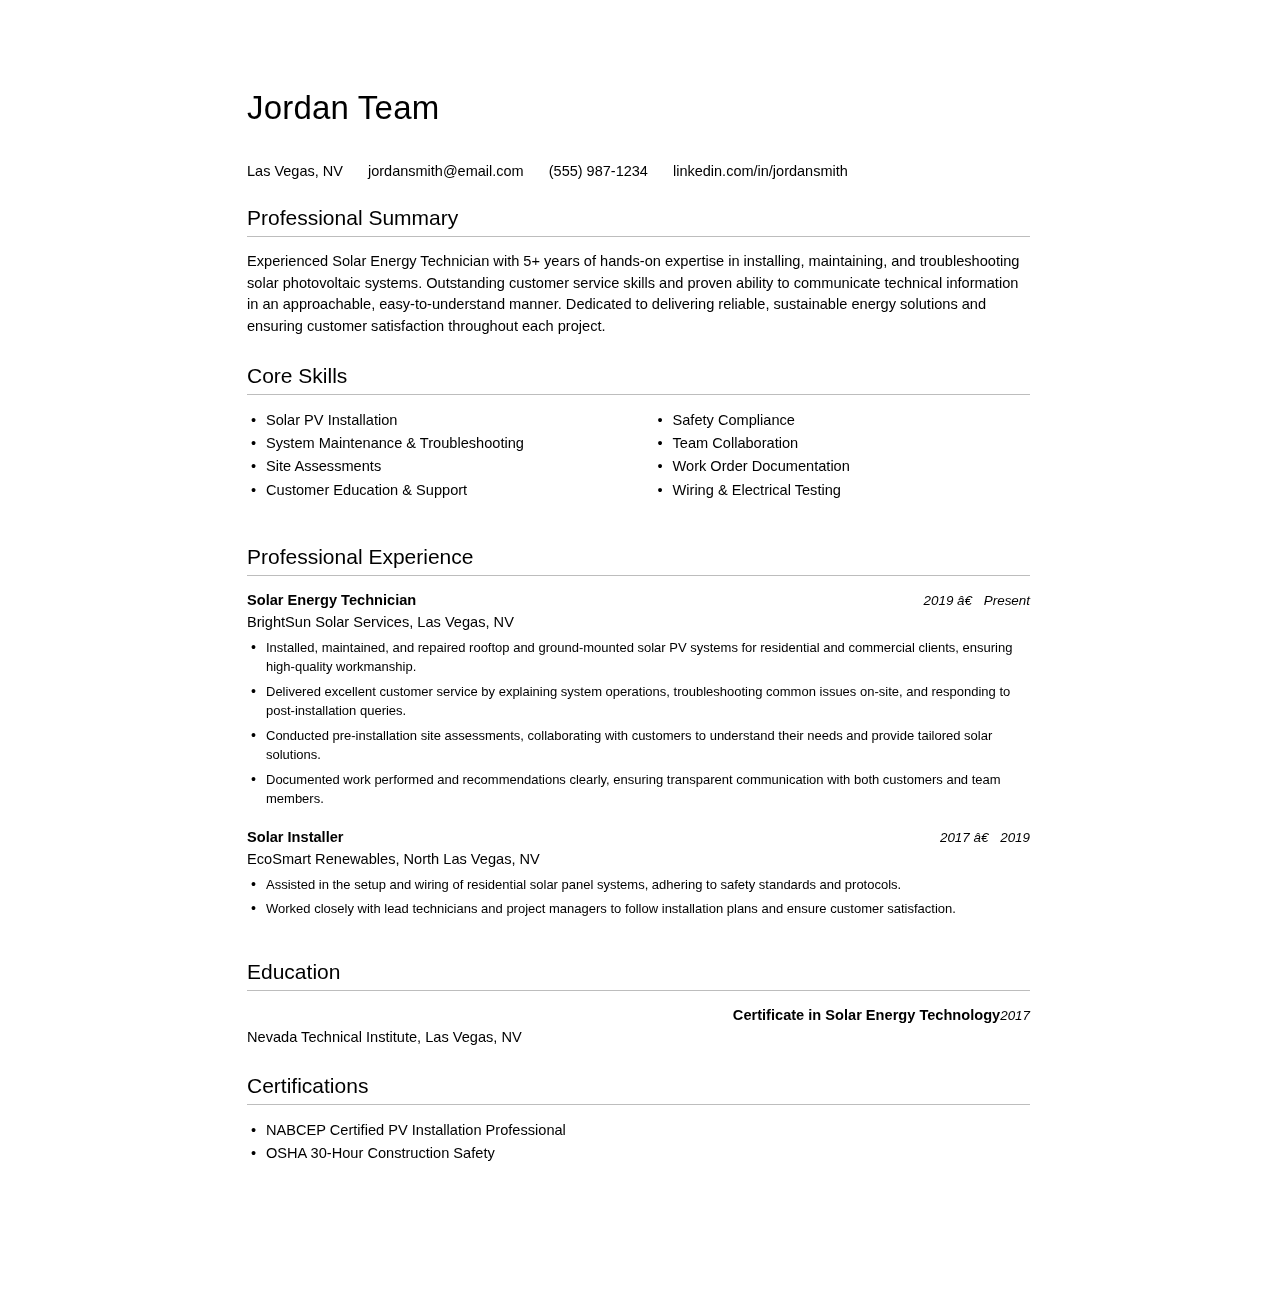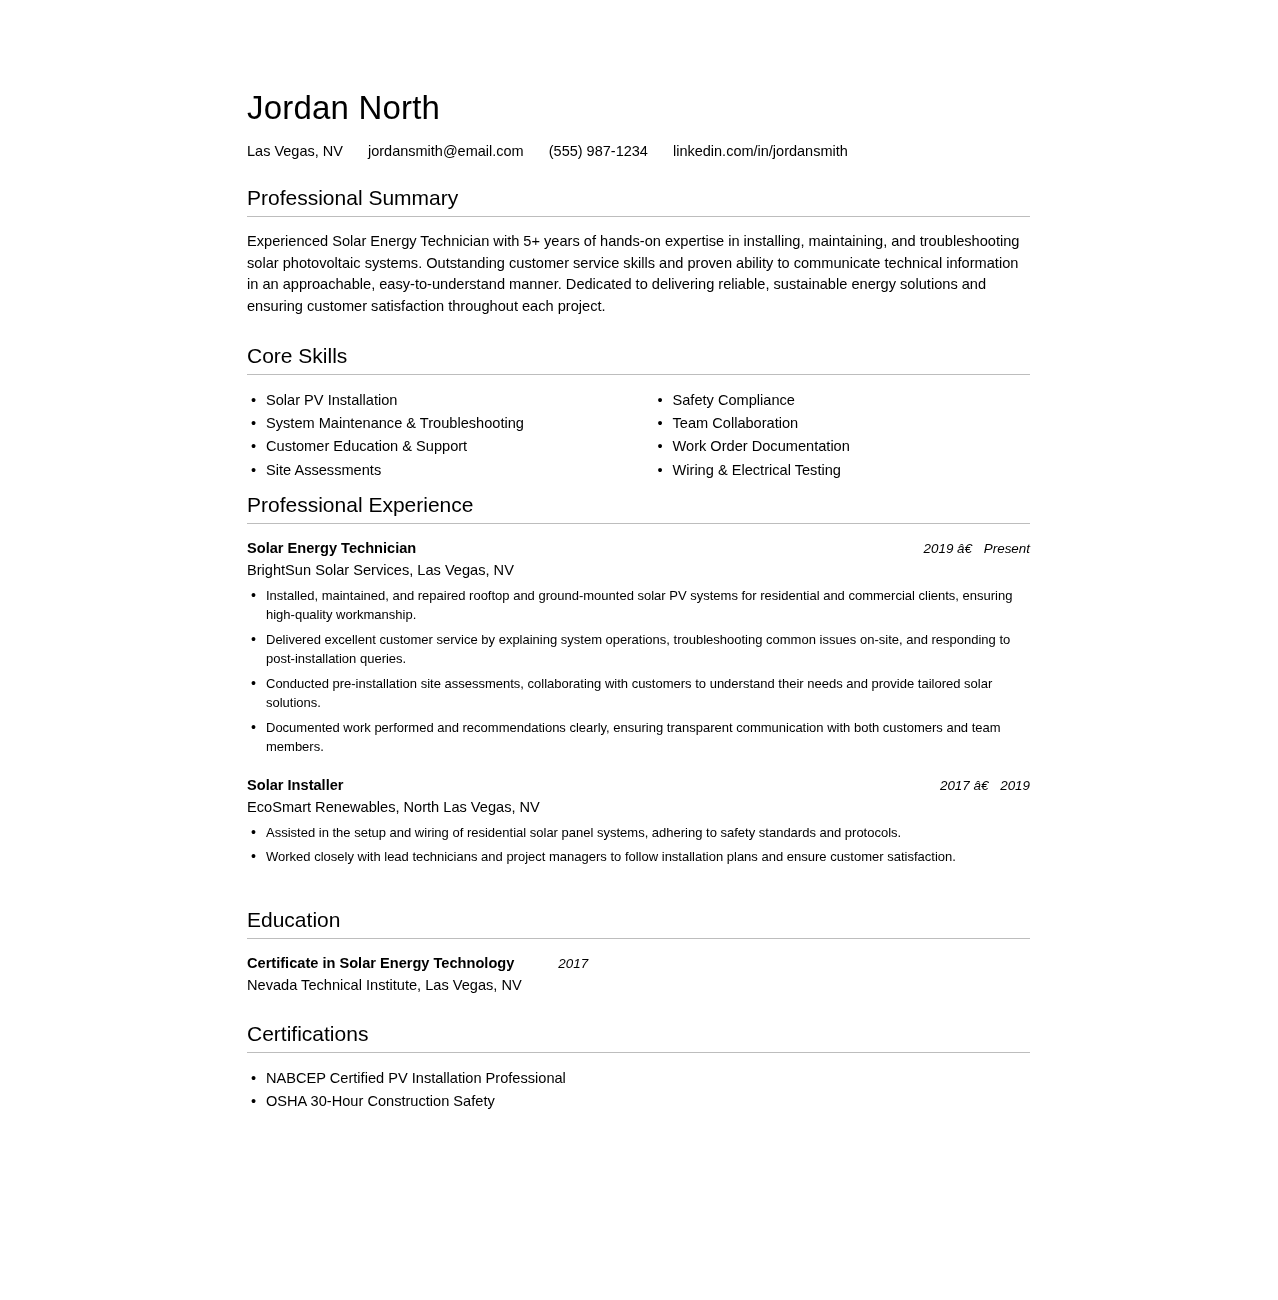--- a/index.html
+++ b/index.html
@@ -39,20 +39,21 @@
   }
   .contact {
     font-size: 14.5px;
     line-height: 19px;
     color: #000;
     white-space: nowrap;
     margin-bottom: 26px;
   }
   .contact .ci {
     display: inline-block;
+    margin-top: 20px;
   }
   .contact .ci + .ci {
     margin-left: 21px;
   }
 
   
   .section {
     margin-top: 0;
   }
   .sec-head {
@@ -63,21 +64,21 @@
     padding-bottom: 7px;
     border-bottom: 1px solid #bdbdbd;
     margin: 0;
   }
   .sec-body {
     padding-top: 14px;
   }
 
   .gap-summary   { margin-top: 0; }
   .gap-skills    { margin-top: 28px; }
-  .gap-exp       { margin-top: 12px; }
+  .gap-exp       { margin-top: 44px; }
   .gap-edu       { margin-top: 42px; }
   .gap-cert      { margin-top: 28px; }
 
   
   .summary-text {
     font-size: 14.6px;
     line-height: 21.5px;
     color: #000;
     margin: 0;
     text-align: left;
@@ -164,23 +165,22 @@
     top: 0;
     font-size: 14.2px;
     line-height: 19.5px;
     color: #000;
   }
 
   
   .edu-head {
     display: flex;
     align-items: baseline;
-    justify-content: flex-start;
+    justify-content: flex-end;
     width: 100%;
-    gap: 44px;
   }
   .edu-degree {
     font-size: 14.6px;
     font-weight: bold;
     line-height: 20px;
     color: #000;
   }
   .edu-year {
     font-size: 13.4px;
     font-style: italic;
@@ -200,21 +200,21 @@
     line-height: 23.2px;
   }
 </style>
 </head>
 <body>
 
 <div class="page">
   <div class="content">
 
     <div>
-      <h1 class="name">Jordan North</h1>
+      <h1 class="name">Jordan Team</h1>
       <div class="contact">
         <span class="ci">Las Vegas, NV</span>
         <span class="ci">jordansmith@email.com</span>
         <span class="ci">(555) 987-1234</span>
         <span class="ci">linkedin.com/in/jordansmith</span>
       </div>
     </div>
 
     <div class="section gap-summary">
       <h2 class="sec-head">Professional Summary</h2>
@@ -224,22 +224,22 @@
     </div>
 
     <div class="section gap-skills">
       <h2 class="sec-head">Core Skills</h2>
       <div class="sec-body">
         <div class="skills-cols">
           <div class="skills-col left">
             <ul class="plain">
               <li>Solar PV Installation</li>
               <li>System Maintenance &amp; Troubleshooting</li>
+              <li>Site Assessments</li>
               <li>Customer Education &amp; Support</li>
-              <li>Site Assessments</li>
             </ul>
           </div>
           <div class="skills-col right">
             <ul class="plain">
               <li>Safety Compliance</li>
               <li>Team Collaboration</li>
               <li>Work Order Documentation</li>
               <li>Wiring &amp; Electrical Testing</li>
             </ul>
           </div>

